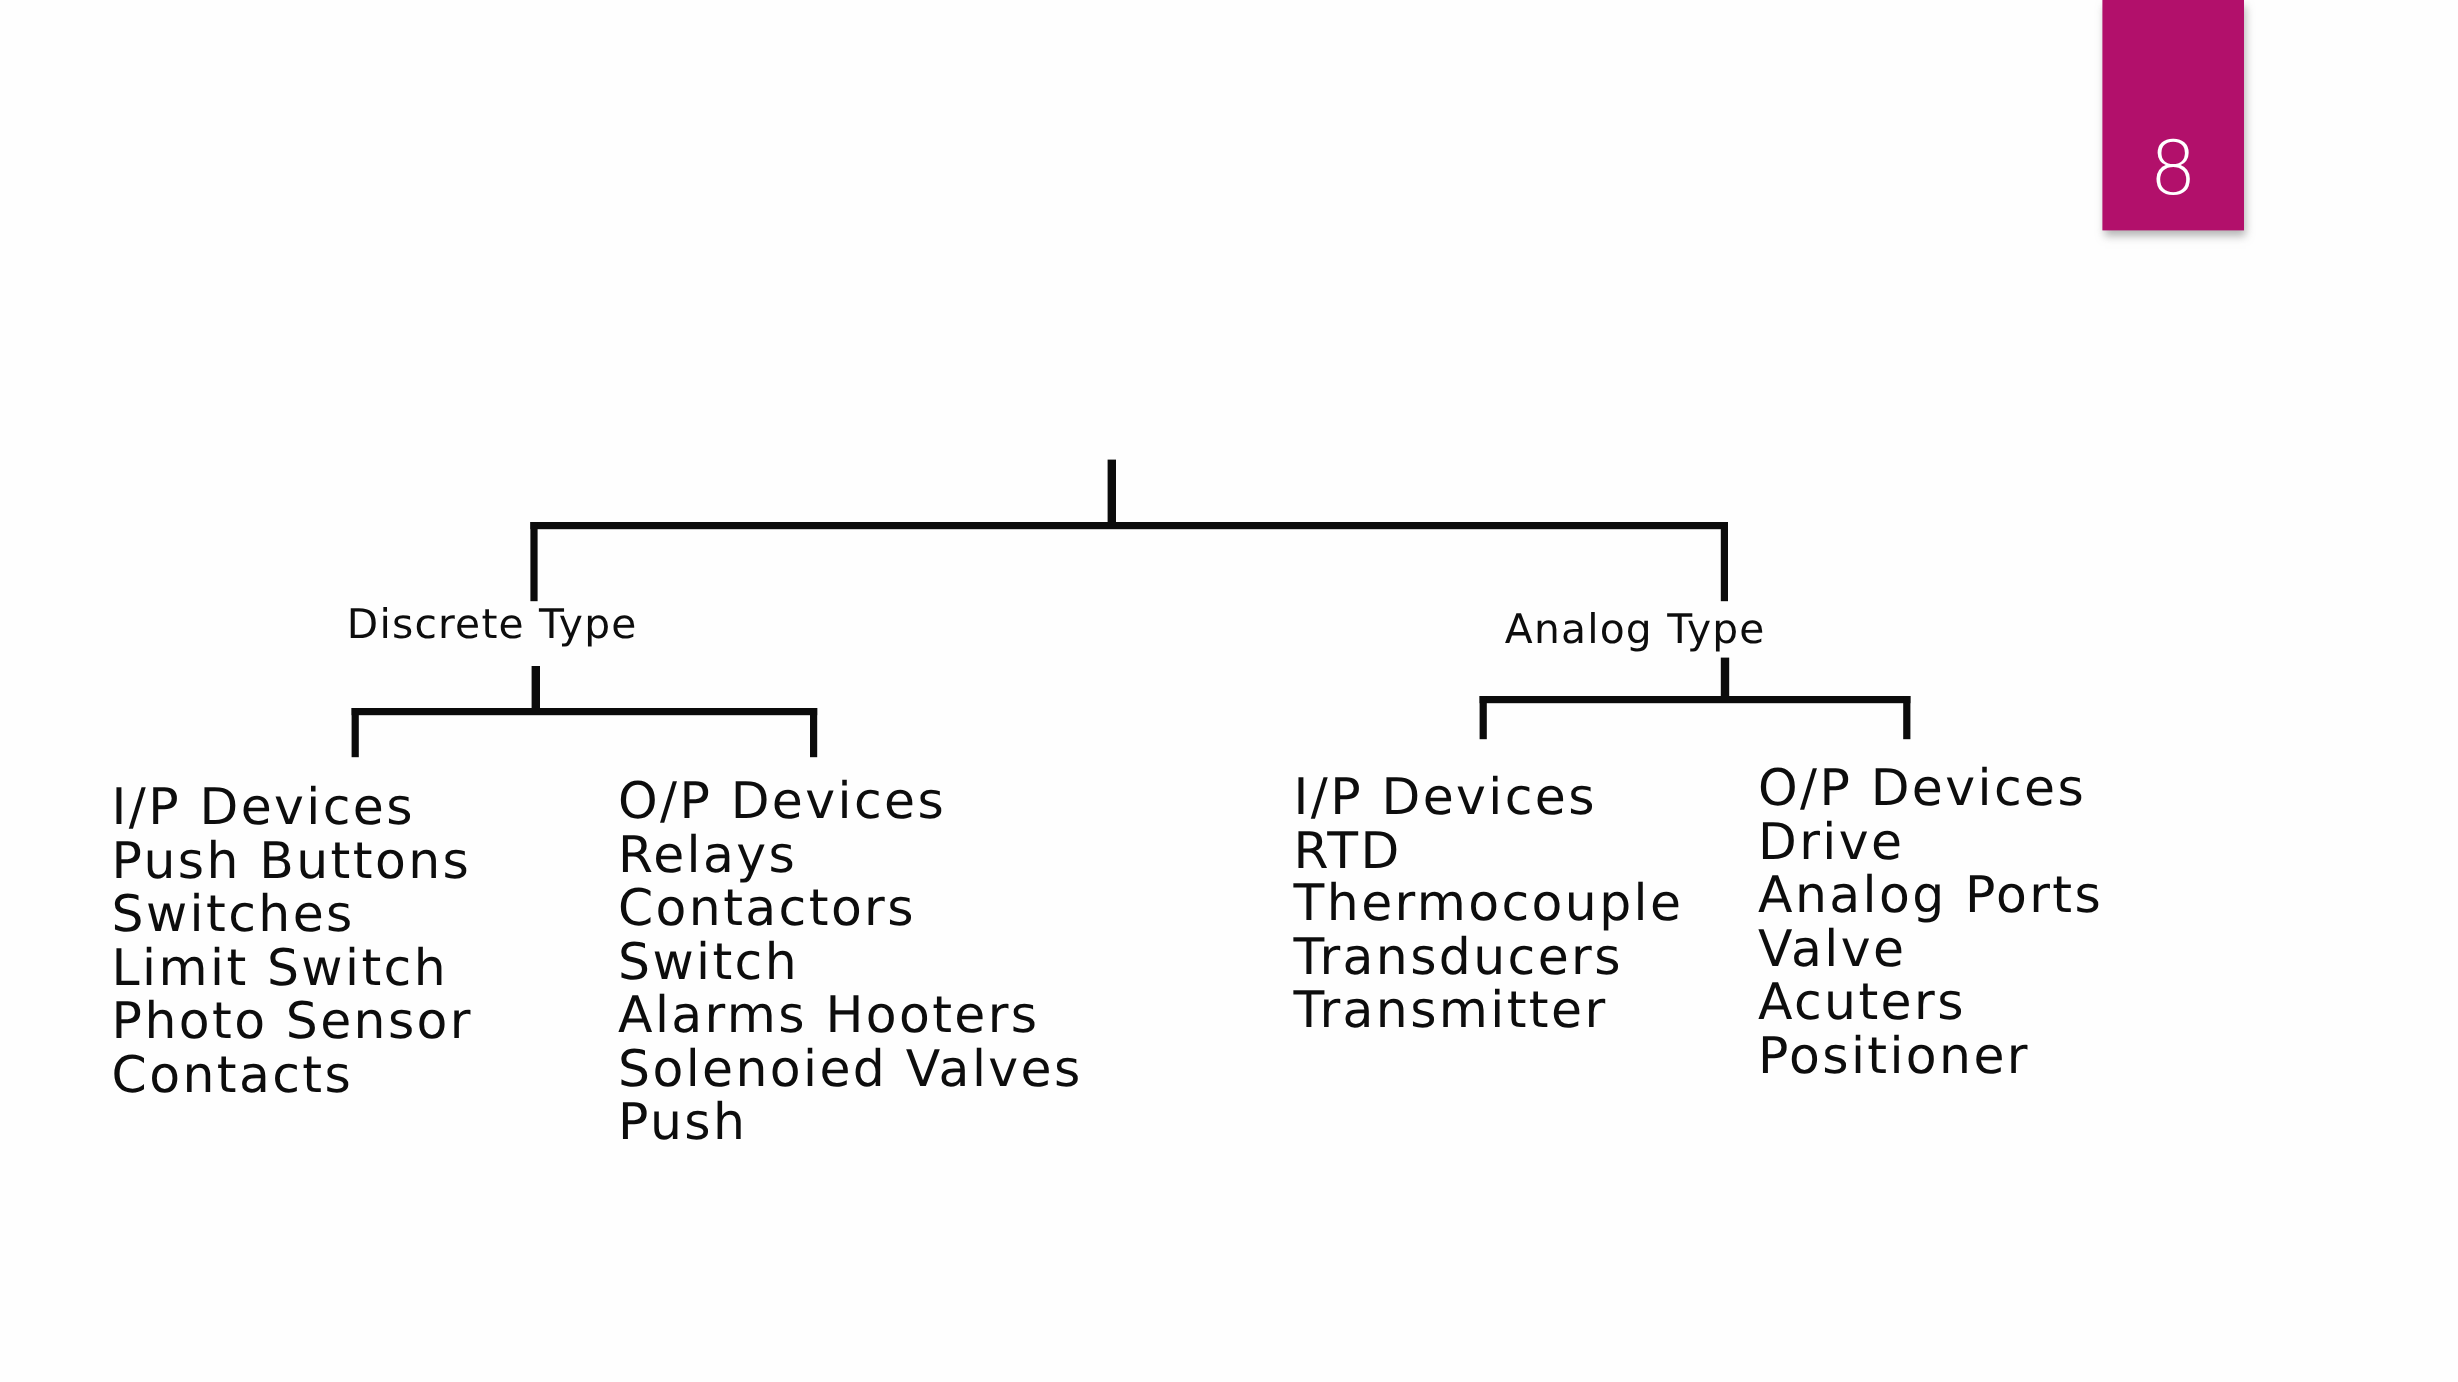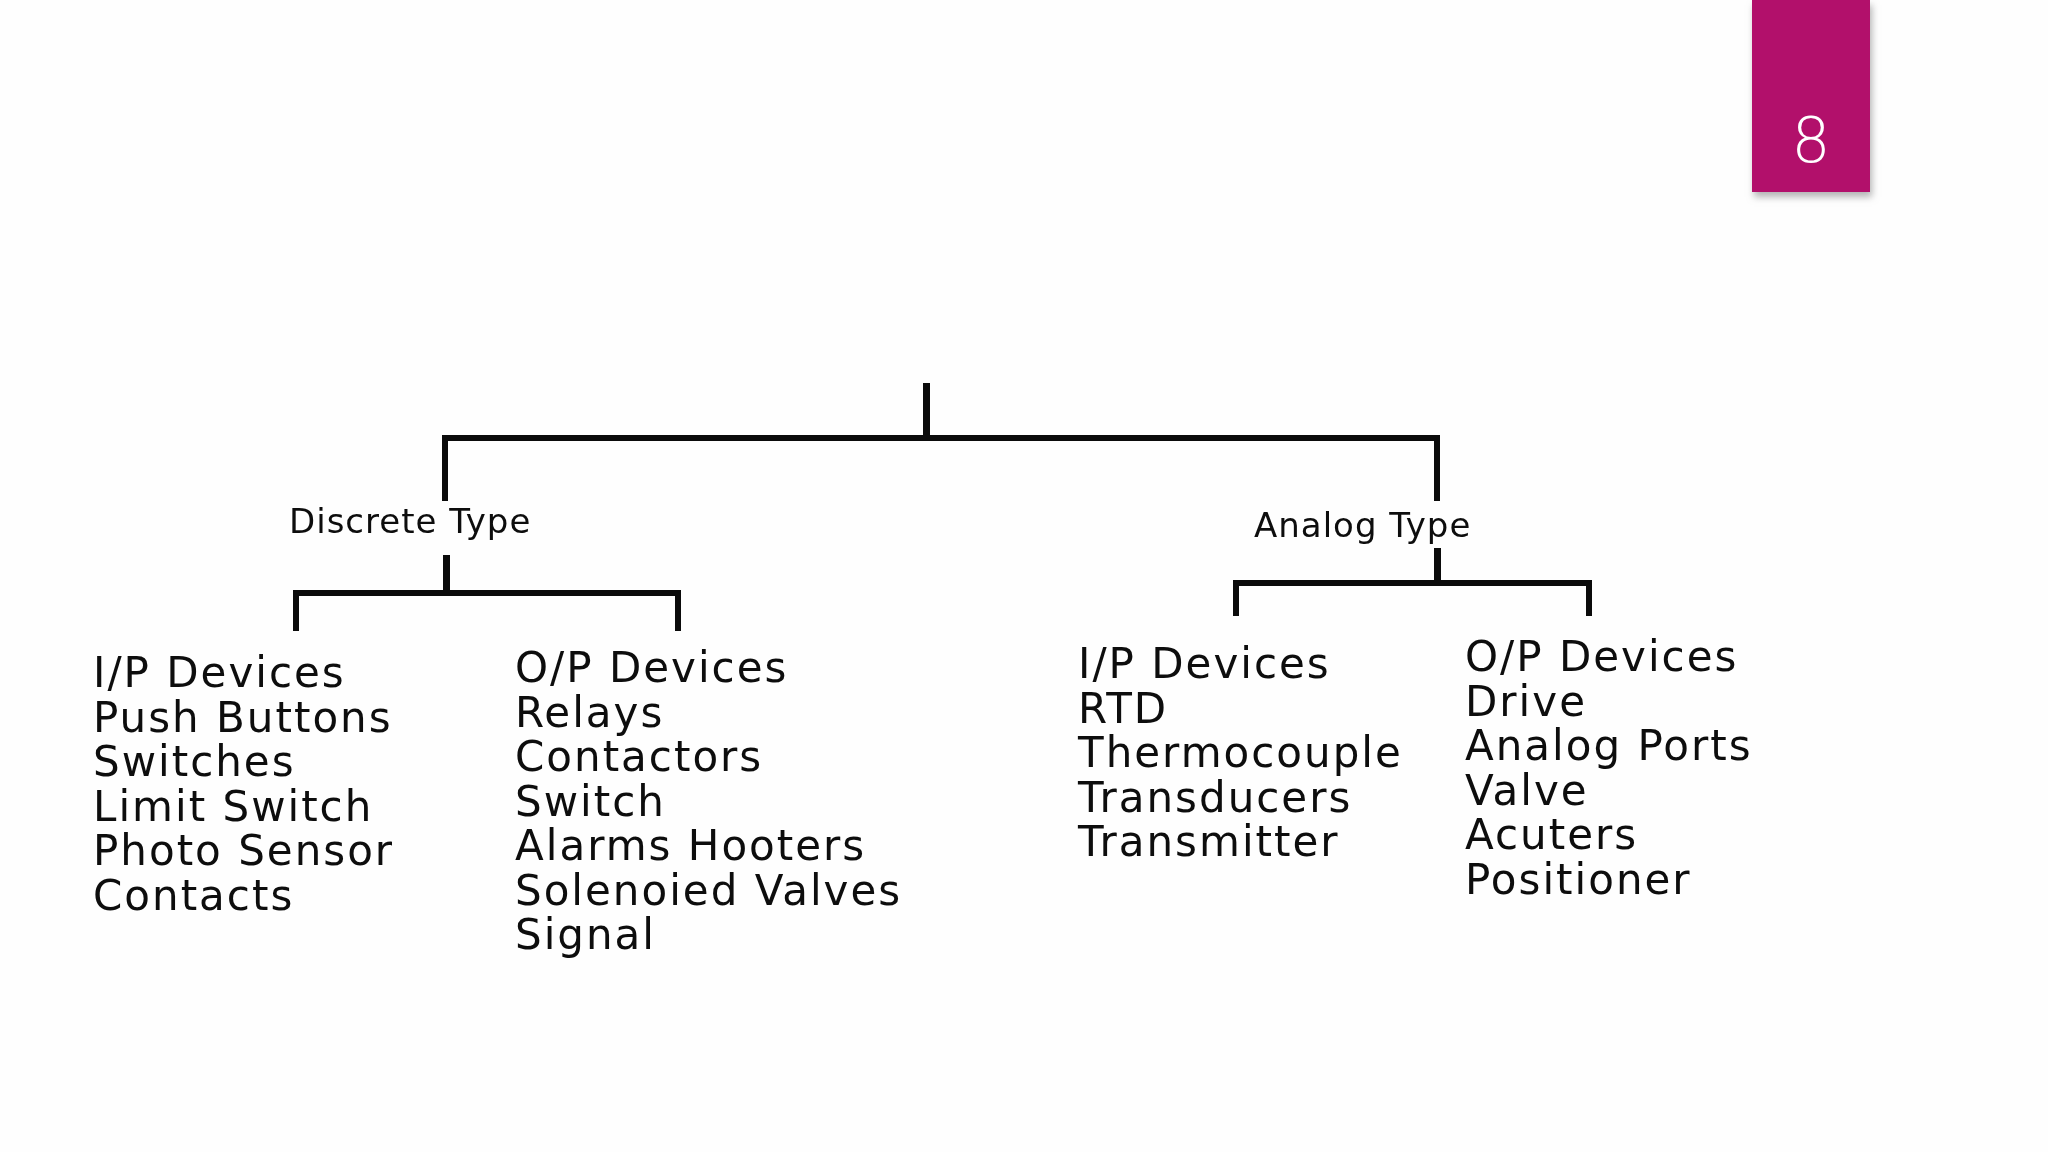--- a/index.html
+++ b/index.html
@@ -128,21 +128,21 @@
       <div>Contacts</div>
     </div>
 
   <div class="col" id="col-discrete-output">
       <div>O/P Devices</div>
       <div>Relays</div>
       <div>Contactors</div>
       <div>Switch</div>
       <div>Alarms Hooters</div>
       <div>Solenoied Valves</div>
-      <div>Signal</div>
+      <div>Push</div>
     </div>
 
   <div class="col" id="col-analog-input">
       <div>I/P Devices</div>
       <div>RTD</div>
       <div>Thermocouple</div>
       <div>Transducers</div>
       <div>Transmitter</div>
     </div>
 

